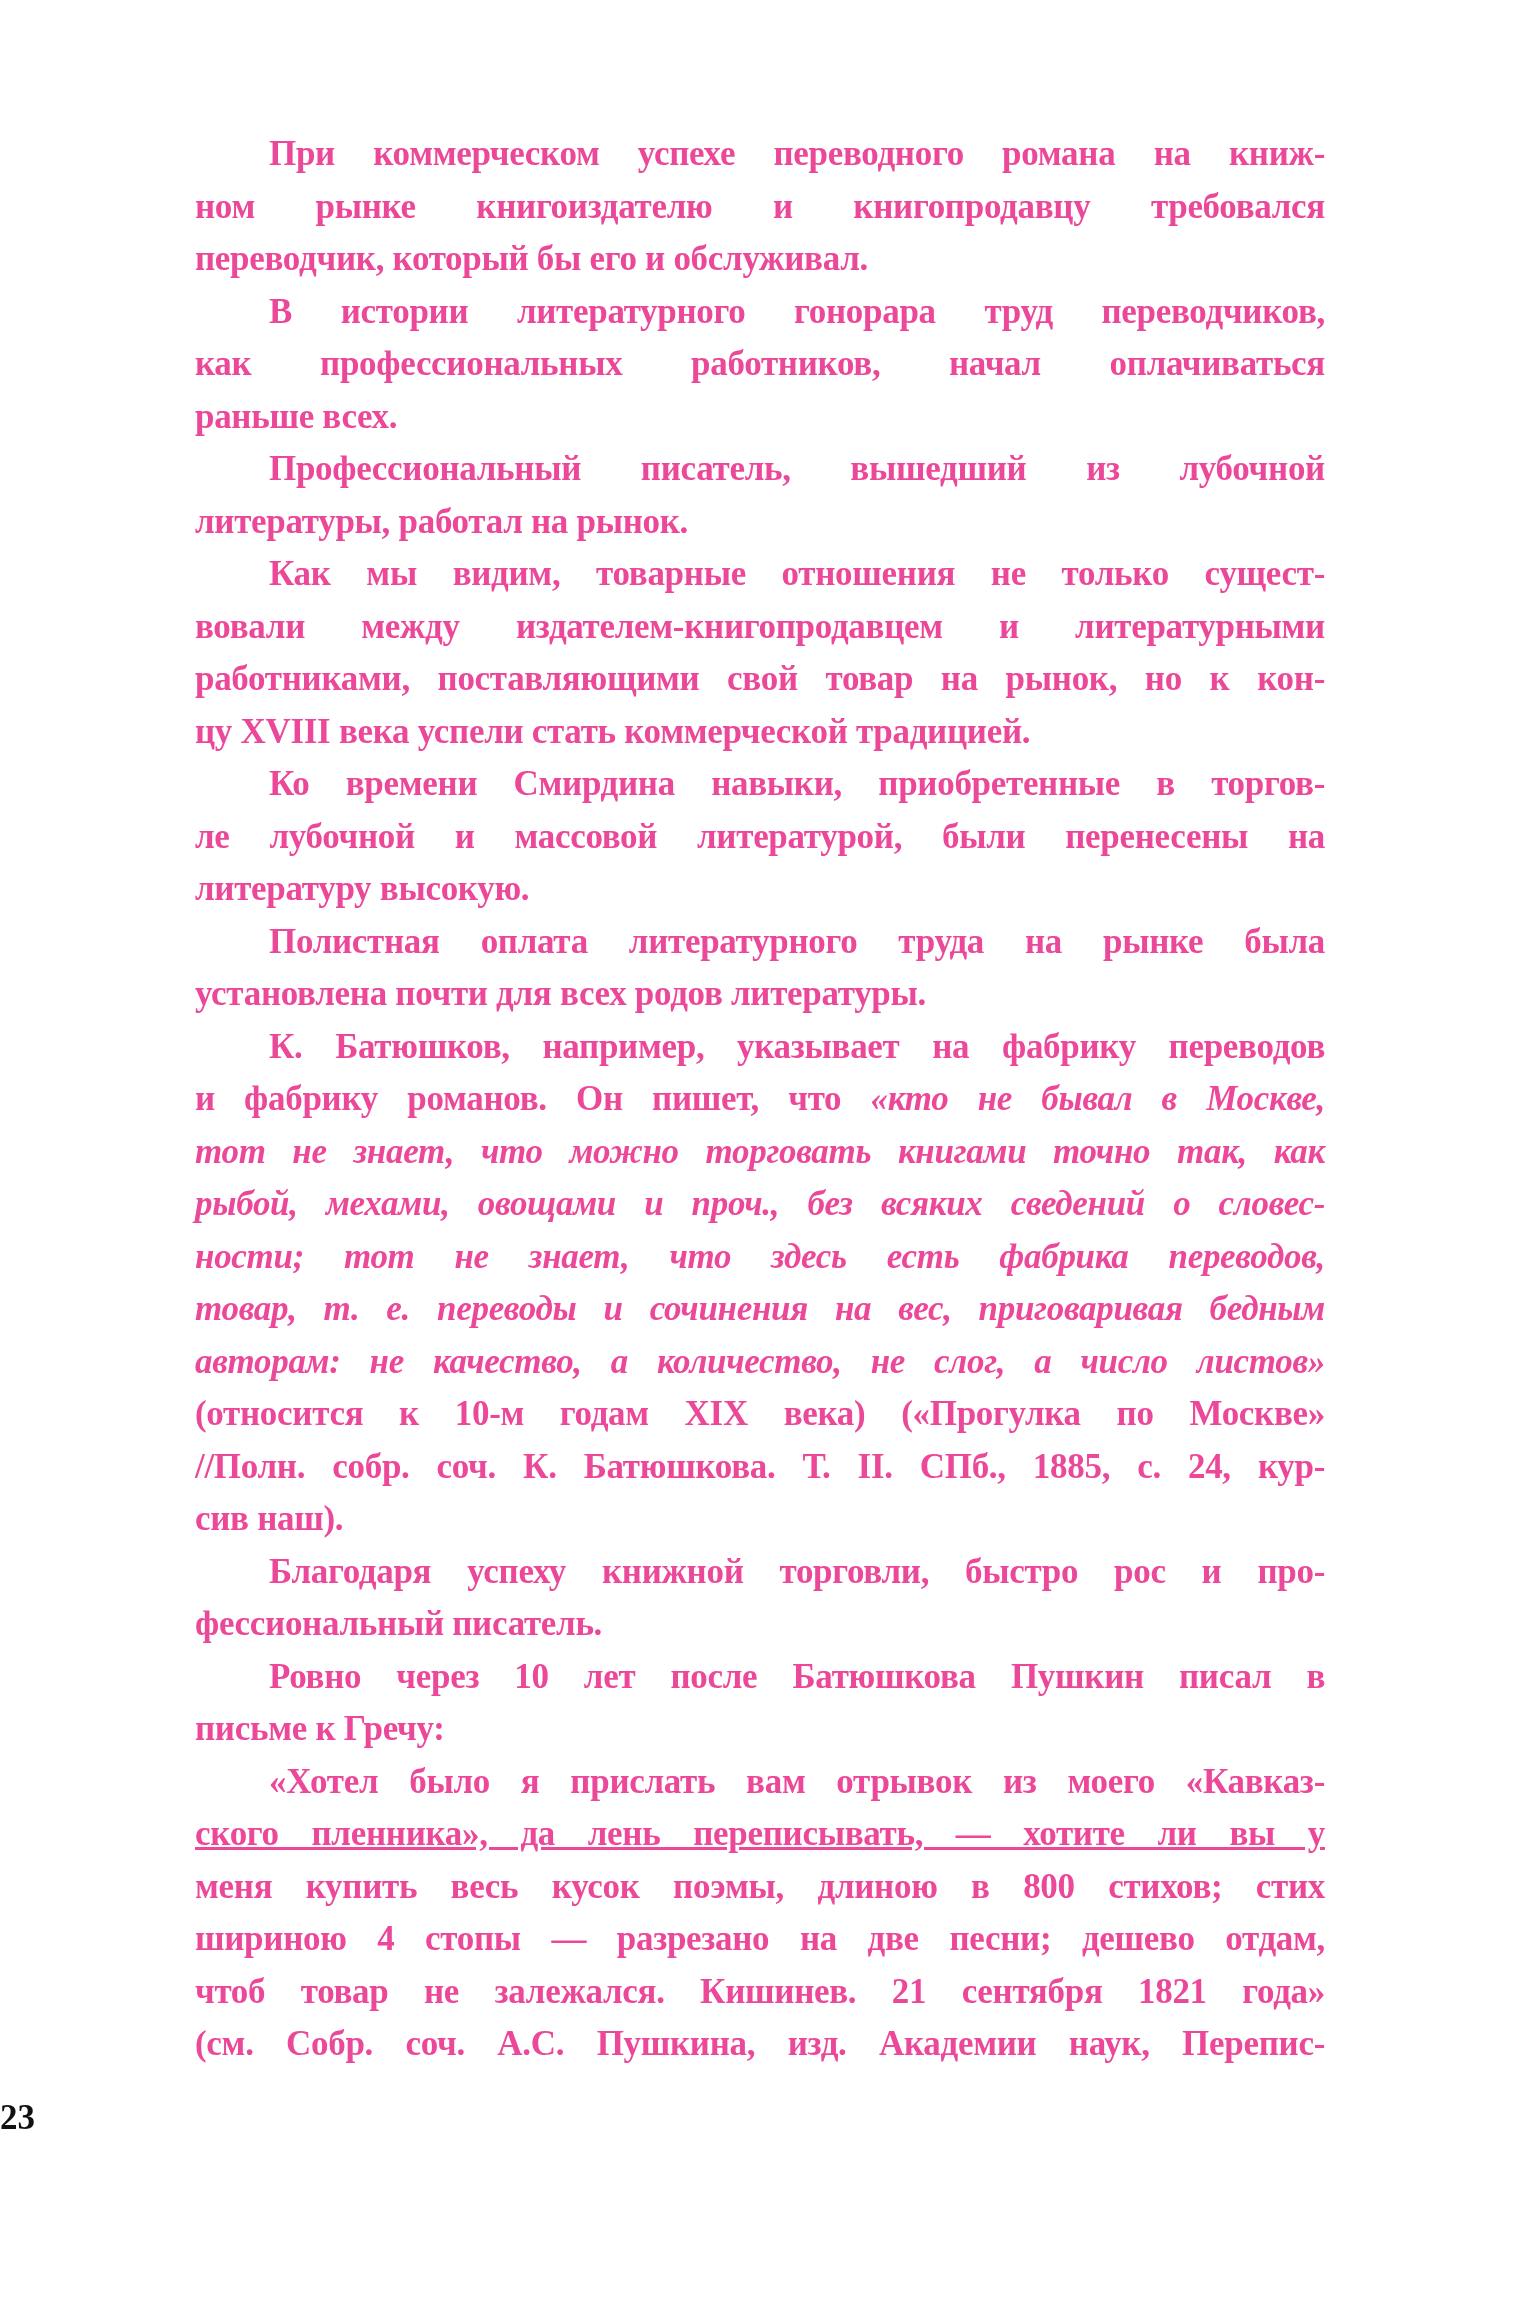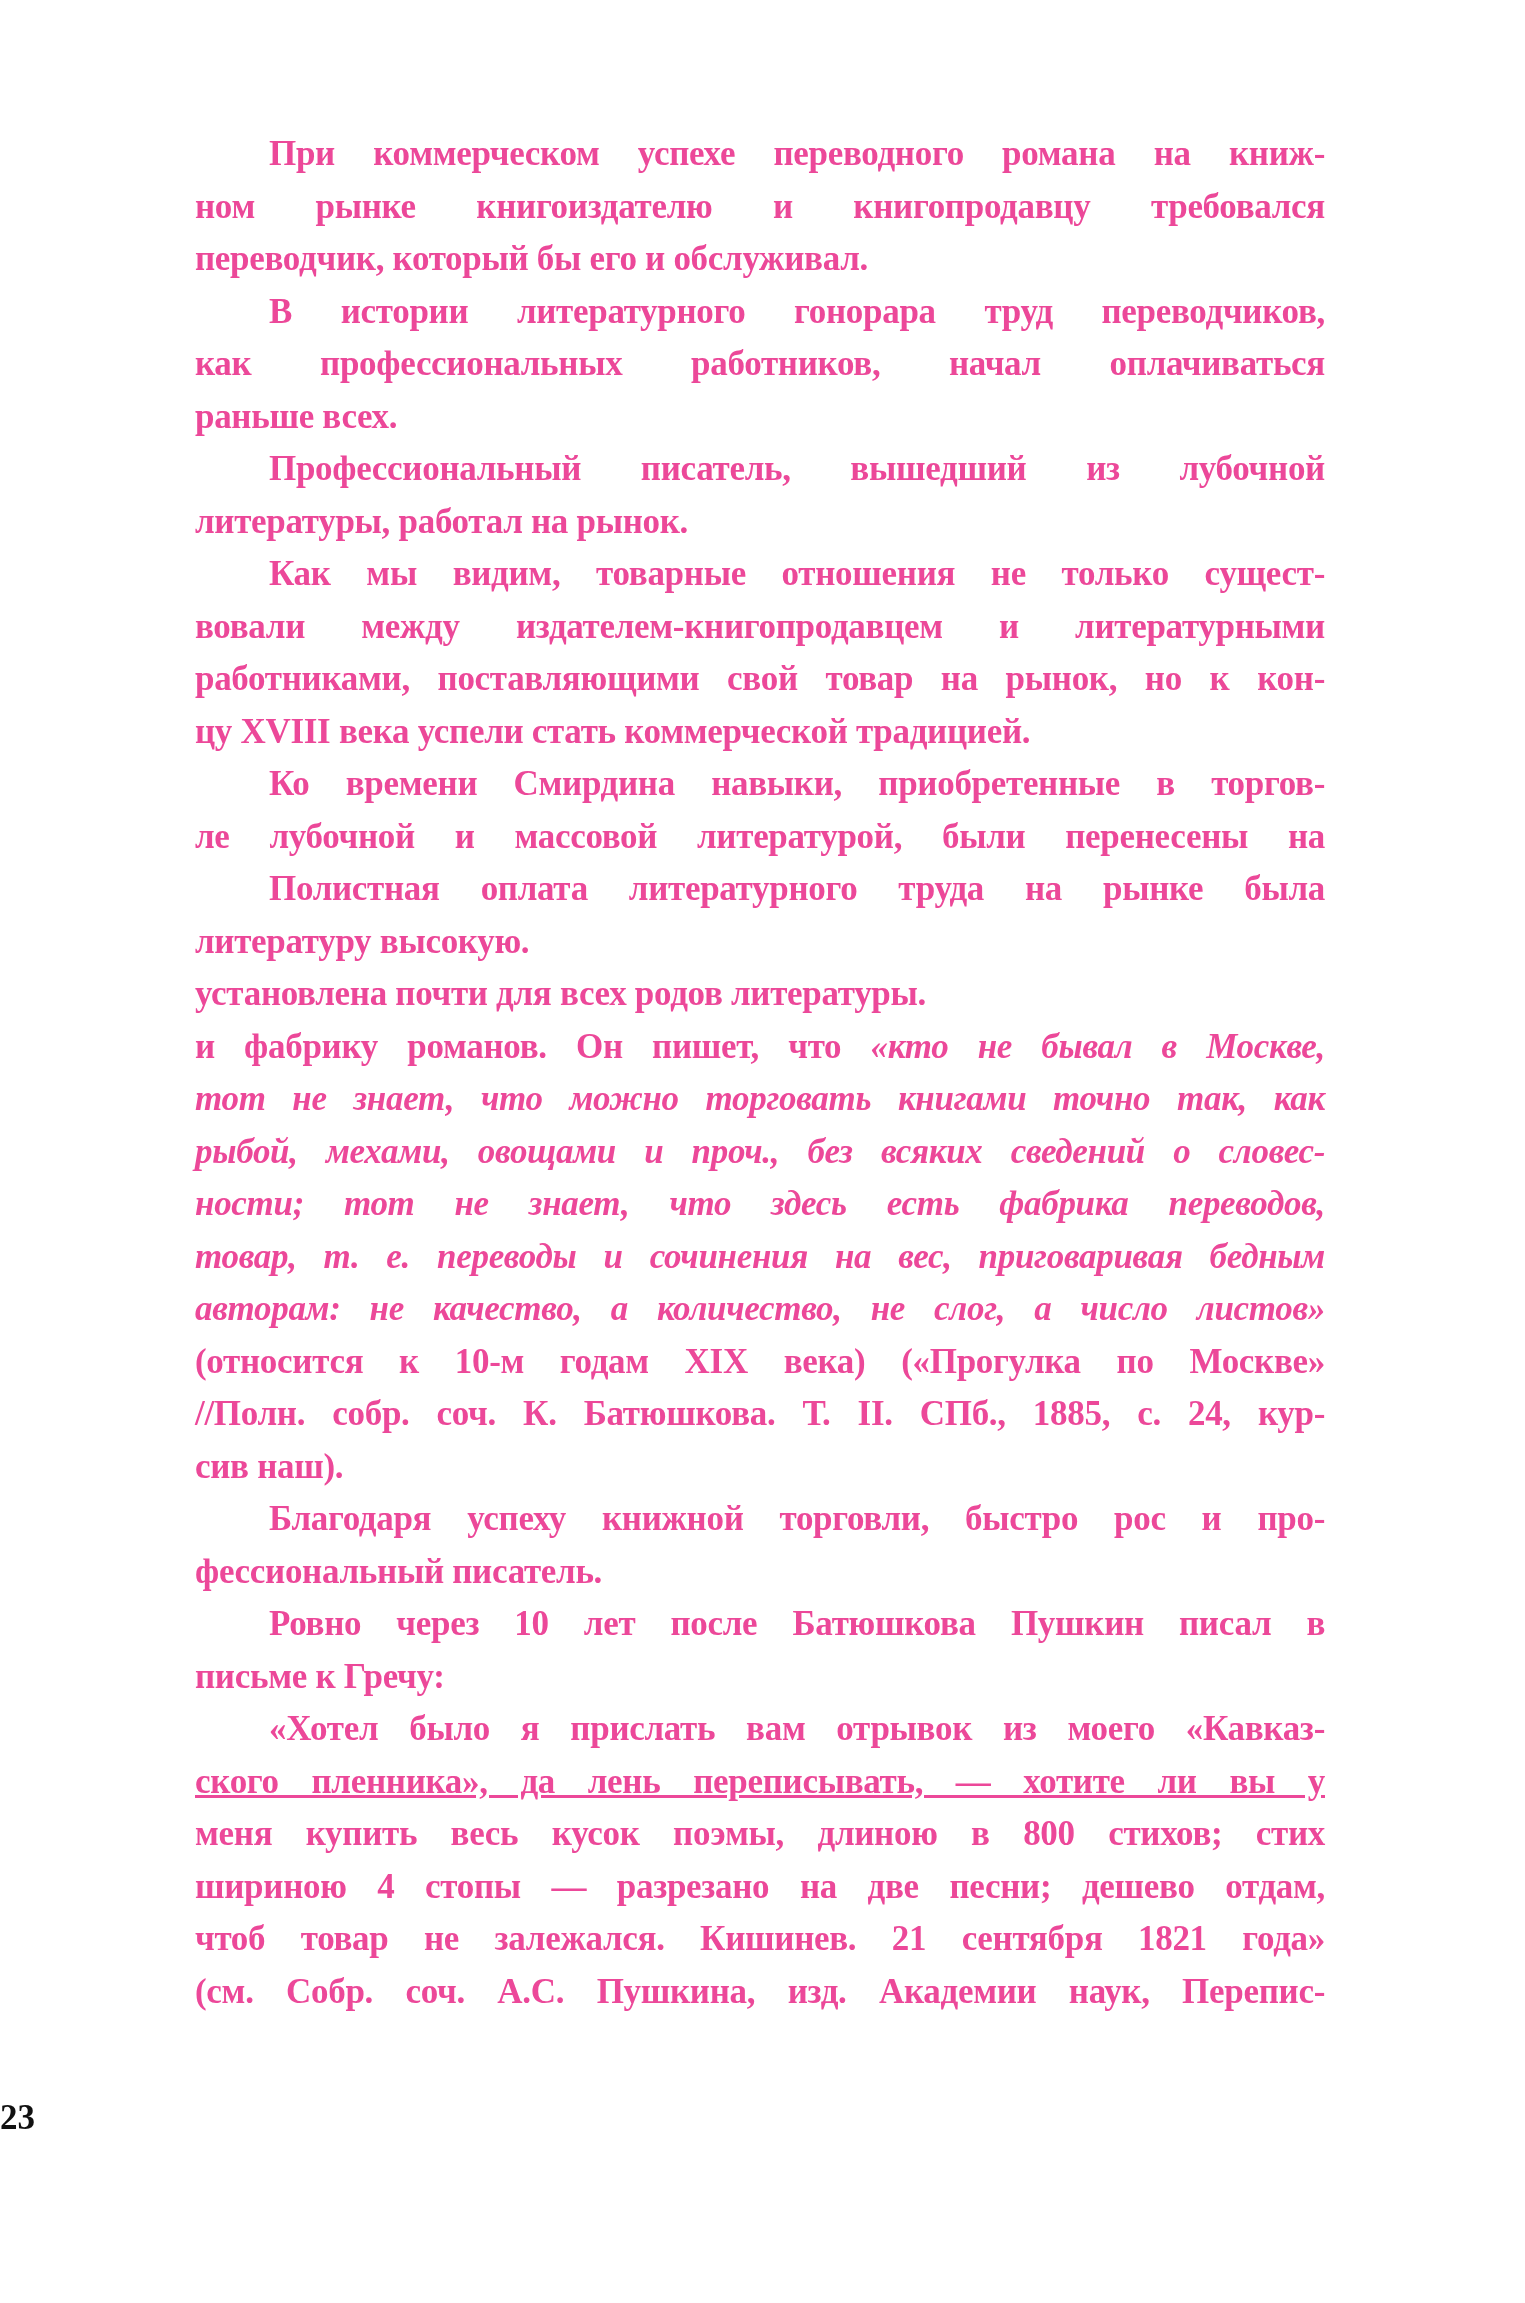--- a/index.html
+++ b/index.html
@@ -27,23 +27,24 @@
     <span class="line" style="text-align: justify;"><span>как профессиональных работников, начал оплачиваться</span></span>
     <span class="line last"><span>раньше всех.</span></span>
     <span class="line indent" style="text-align: justify;"><span>Профессиональный писатель, вышедший из лубочной</span></span>
     <span class="line last"><span>литературы, работал на рынок.</span></span>
     <span class="line indent" style="text-align: justify;"><span>Как мы видим, товарные отношения не только сущест-</span></span>
     <span class="line" style="text-align: justify;"><span>вовали между издателем-книгопродавцем и литературными</span></span>
     <span class="line" style="text-align: justify;"><span>работниками, поставляющими свой товар на рынок, но к кон-</span></span>
     <span class="line last"><span>цу XVIII века успели стать коммерческой традицией.</span></span>
     <span class="line indent" style="text-align: justify;"><span>Ко времени Смирдина навыки, приобретенные в торгов-</span></span>
     <span class="line" style="text-align: justify;"><span>ле лубочной и массовой литературой, были перенесены на</span></span>
+    <span class="line last"><span>литературу высокую.</span></span>
     <span class="line indent" style="text-align: justify;"><span>Полистная оплата литературного труда на рынке была</span></span>
-    <span class="line last"><span>литературу высокую.</span></span>
     <span class="line last"><span>установлена почти для всех родов литературы.</span></span>
+    <span class="line indent" style="text-align: justify;"><span>К. Батюшков, например, указывает на фабрику переводов</span></span>
     <span class="line" style="text-align: justify;"><span>и фабрику романов. Он пишет, что </span><span class="it">«кто не бывал в Москве,</span></span>
     <span class="line" style="text-align: justify;"><span></span><span class="it">тот не знает, что можно торговать книгами точно так, как</span></span>
     <span class="line" style="text-align: justify;"><span></span><span class="it">рыбой, мехами, овощами и проч., без всяких сведений о словес-</span></span>
     <span class="line" style="text-align: justify;"><span></span><span class="it">ности; тот не знает, что здесь есть фабрика переводов,</span></span>
     <span class="line" style="text-align: justify;"><span></span><span class="it">товар, т. е. переводы и сочинения на вес, приговаривая бедным</span></span>
     <span class="line" style="text-align: justify;"><span></span><span class="it">авторам: не качество, а количество, не слог, а число листов»</span></span>
     <span class="line" style="text-align: justify;"><span>(относится к 10-м годам XIX века) («Прогулка по Москве»</span></span>
     <span class="line" style="text-align: justify;"><span>//Полн. собр. соч. К. Батюшкова. Т. II. СПб., 1885, с. 24, кур-</span></span>
     <span class="line last"><span>сив наш).</span></span>
     <span class="line indent" style="text-align: justify;"><span>Благодаря успеху книжной торговли, быстро рос и про-</span></span>

